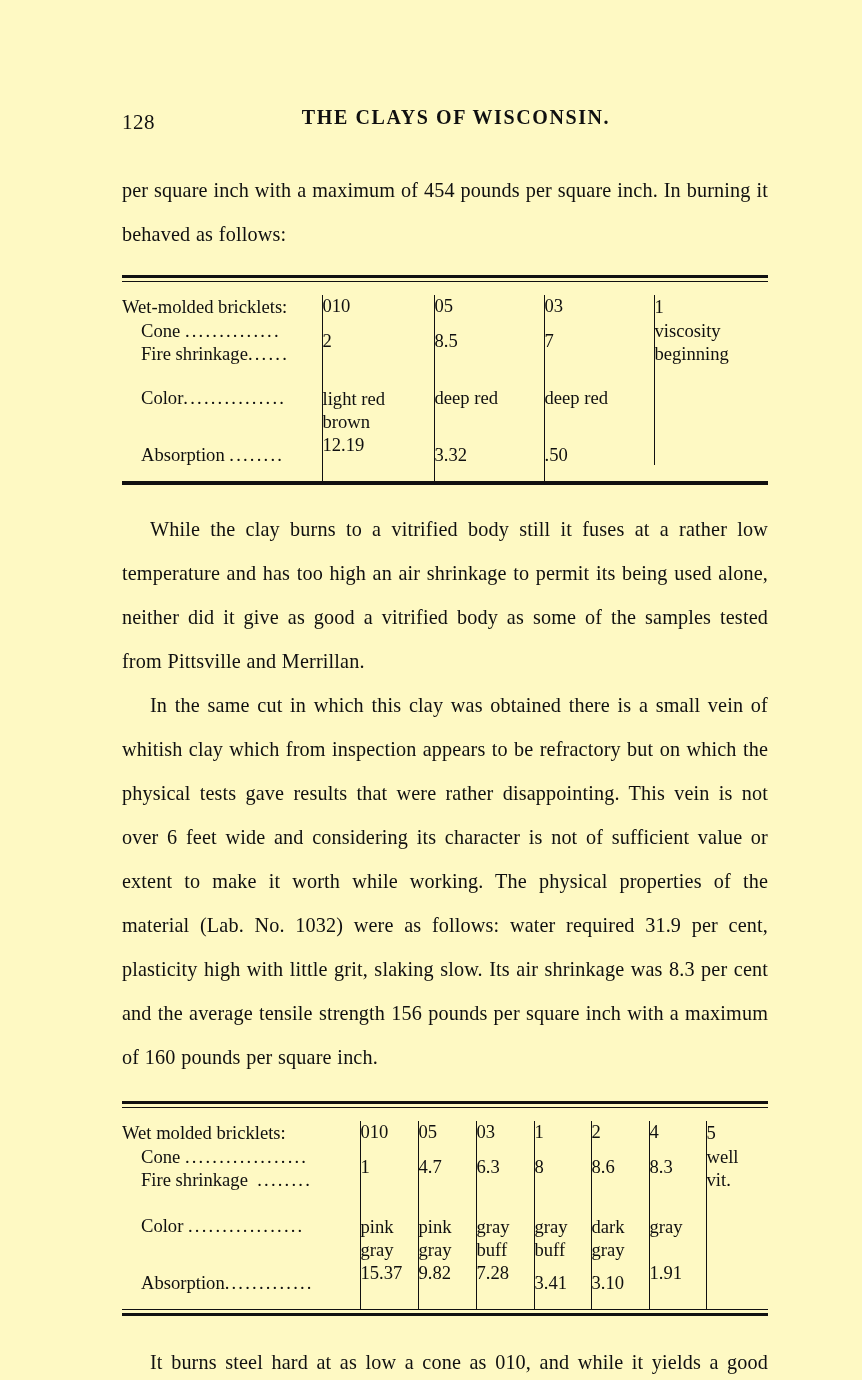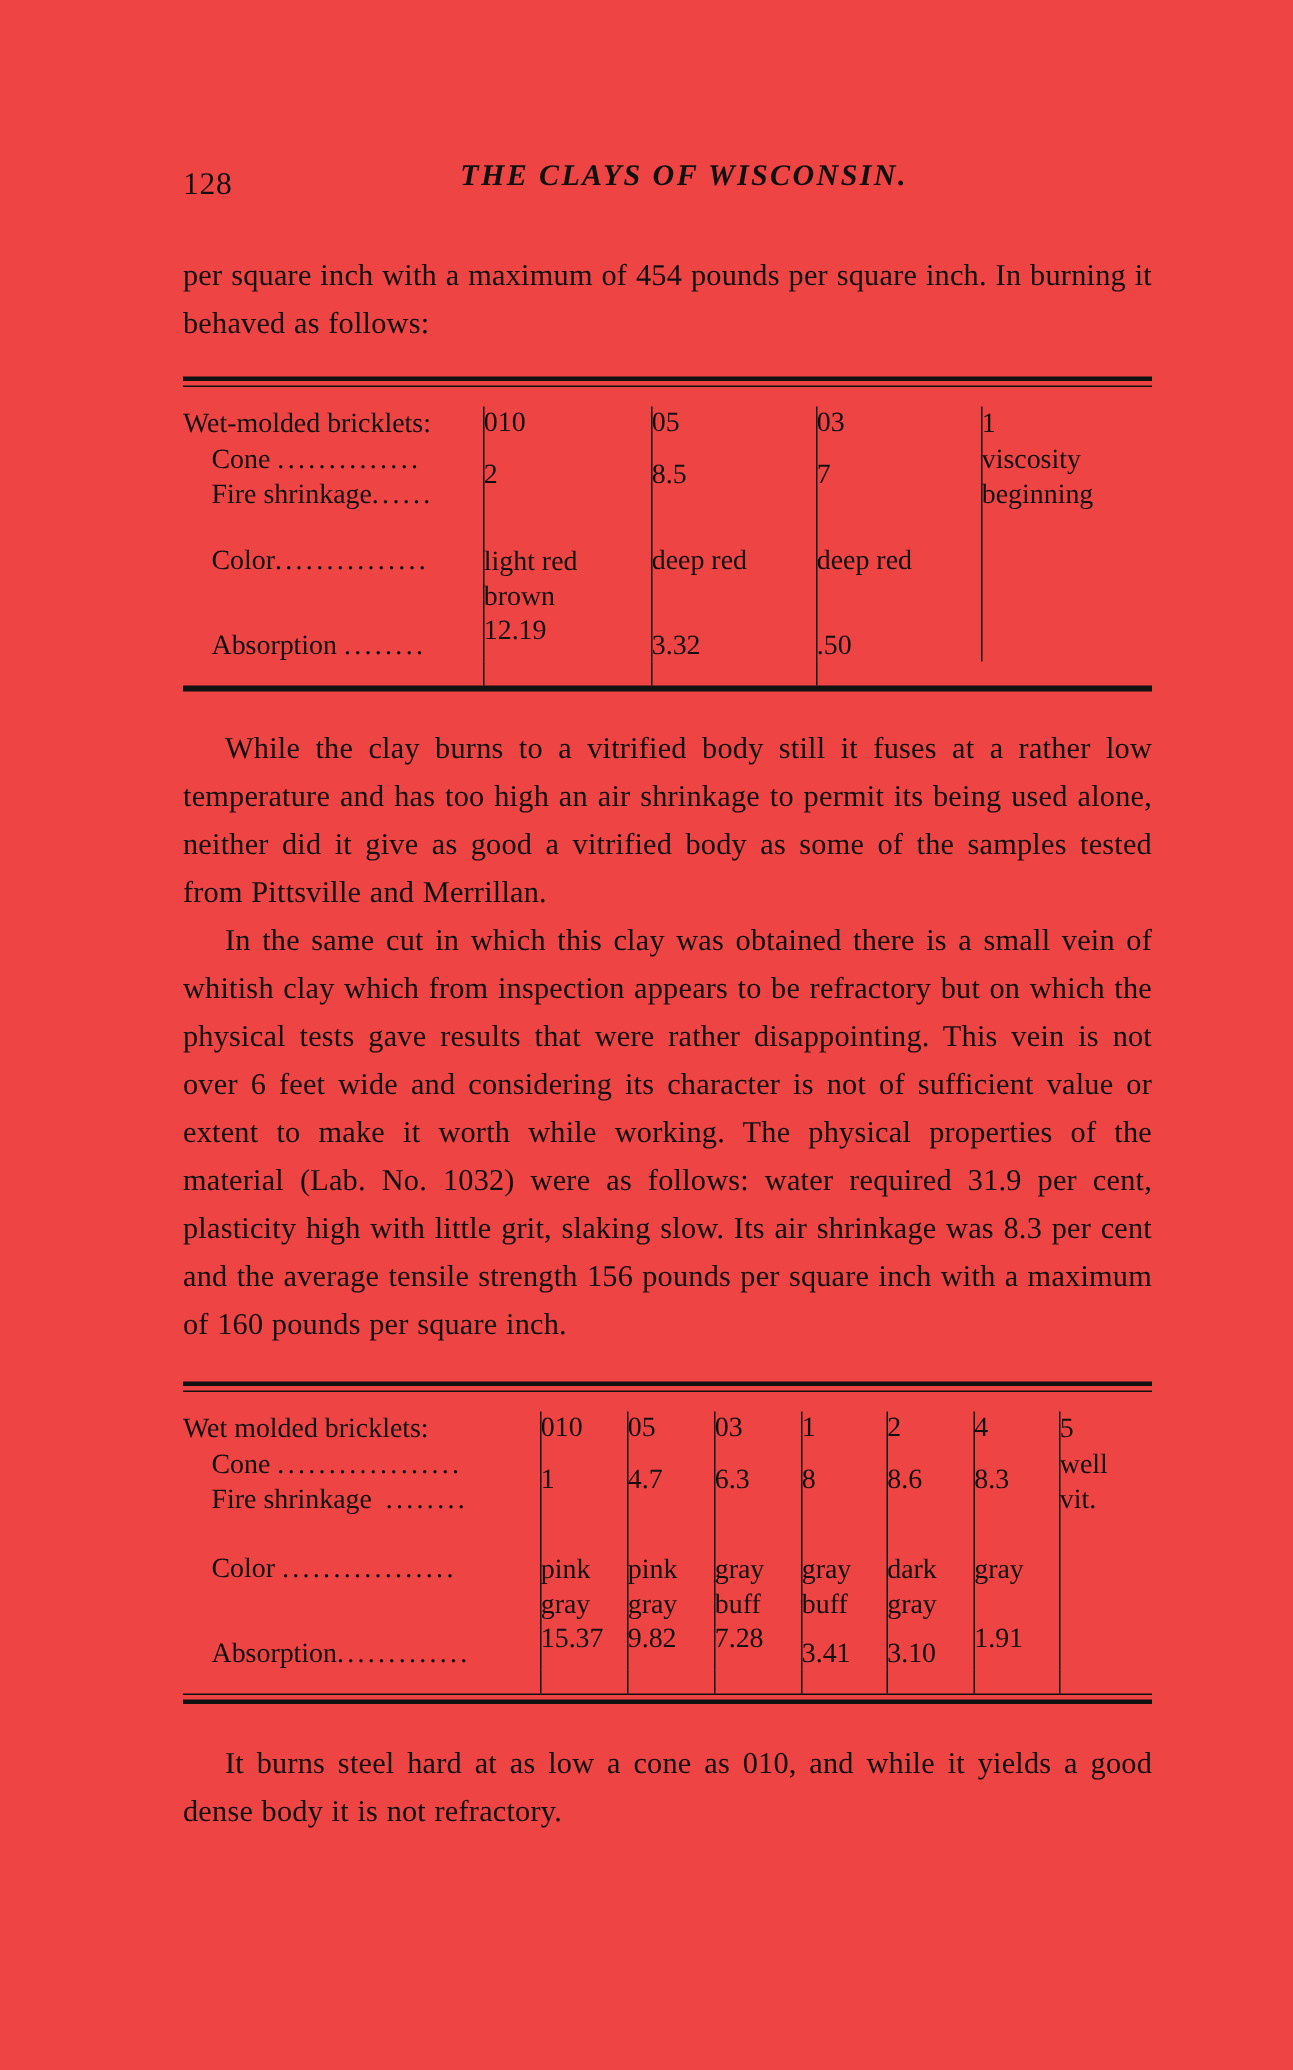--- a/index.html
+++ b/index.html
@@ -14,21 +14,21 @@
     font-family: "Liberation Serif", "DejaVu Serif", serif;
     color: #101010;
     overflow: hidden;
   }
 
   .page {
     position: absolute;
     left: 0; top: 0;
     width: 862px;
     height: 1380px;
-    background: #ef4444;
+    background: #fef9c3;
   }
 
   .content {
     position: absolute;
     left: 122px;
     top: 100px;
     width: 646px;
   }
 
   
@@ -42,32 +42,31 @@
     top: 10px;
     font-size: 21px;
     letter-spacing: 0.5px;
   }
   .runhead-title {
     position: absolute;
     left: 0;
     right: 0;
     top: 6px;
     text-align: center;
-    font-style: italic;
     font-weight: bold;
     font-size: 20px;
     letter-spacing: 1.6px;
     padding-left: 22px;
   }
 
   
   p.body {
     margin: 0;
     font-size: 20.2px;
-    line-height: 32px;
+    line-height: 44px;
     text-align: justify;
     text-justify: inter-word;
     letter-spacing: 0.15px;
     word-spacing: 0.5px;
   }
   p.indent { text-indent: 28px; }
   p.noindent { text-indent: 0; }
 
   .gap-after-head { height: 22px; }
 

